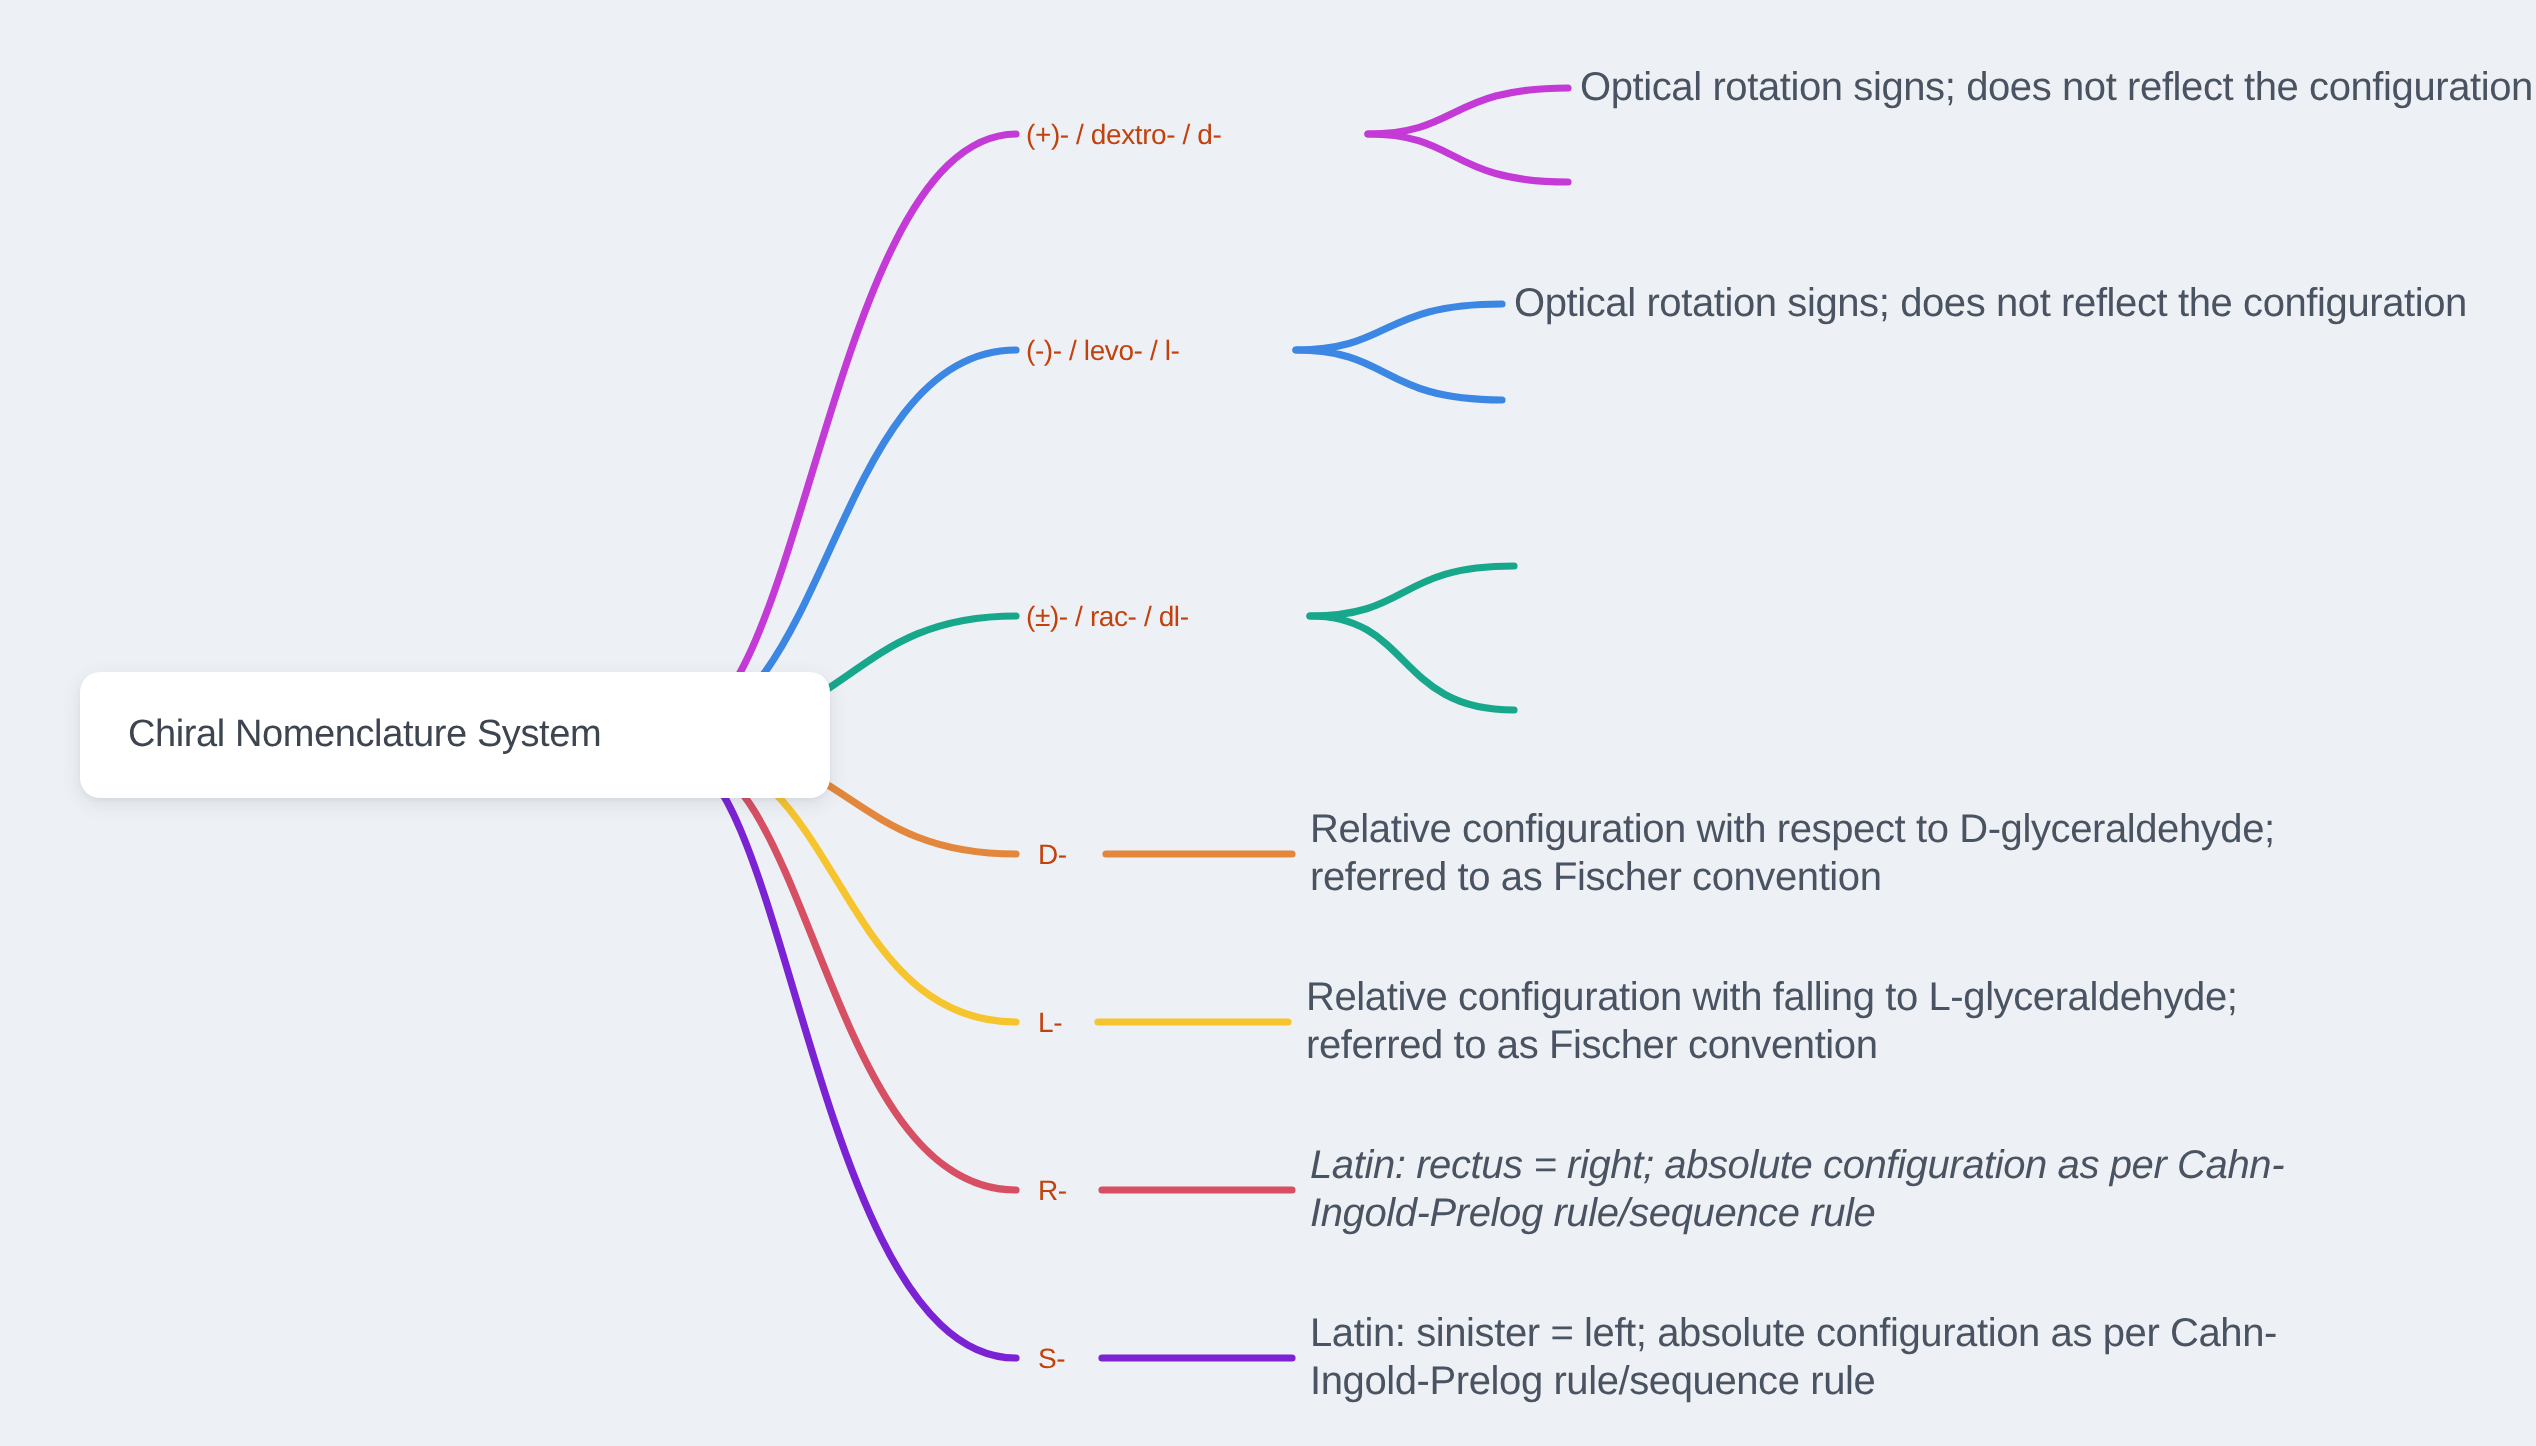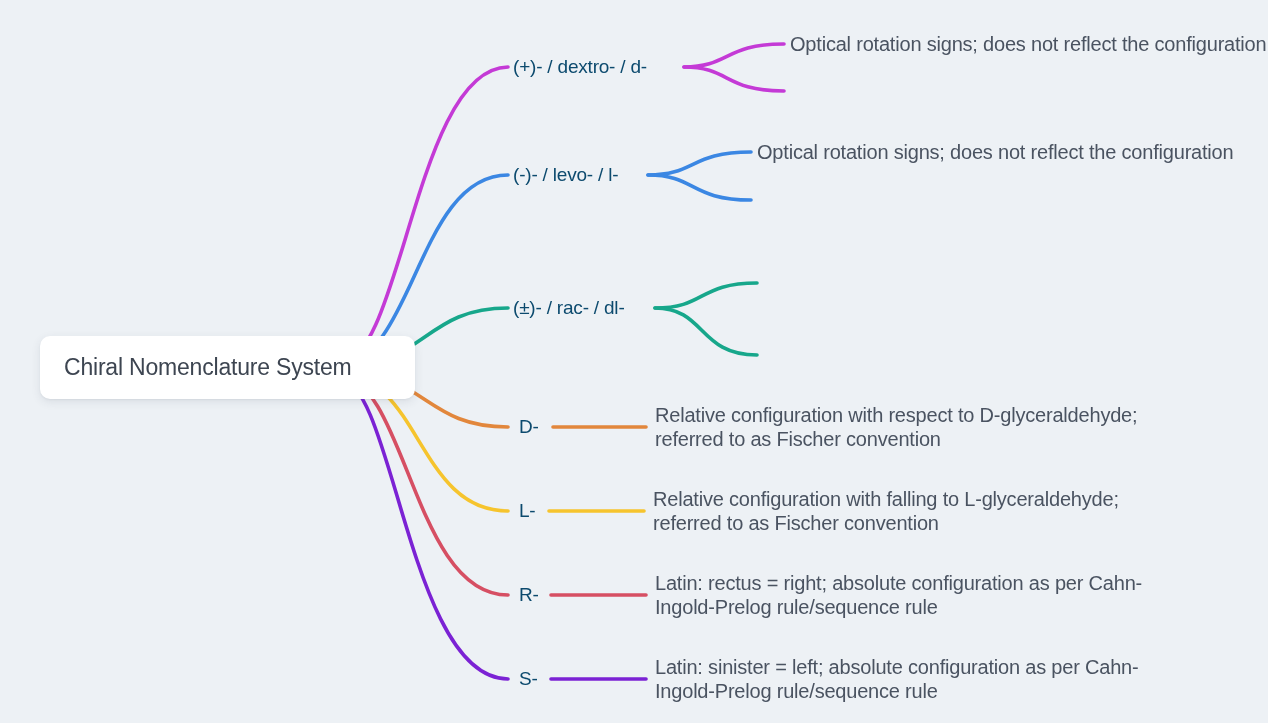--- a/index.html
+++ b/index.html
@@ -13,25 +13,25 @@
   .edges{position:absolute;left:0;top:0;width:1268px;height:723px;}
   .edges path{fill:none;stroke-linecap:round;}
   .root-node{
     position:absolute;left:40px;top:336px;width:375px;height:63px;
     background:#ffffff;border-radius:10px;
     box-shadow:0 3px 10px rgba(50,60,80,0.10), 0 1px 2px rgba(50,60,80,0.06);
     display:flex;align-items:center;
     padding-left:24px;box-sizing:border-box;
   }
   .root-label{
-    font-size:23px;font-weight:500;color:#3d4551;letter-spacing:-0.2px;
+    font-size:19px;font-weight:500;color:#3d4551;letter-spacing:-0.2px;
   }
   .branch-label{
     position:absolute;transform:translateY(-50%);
-    font-size:19px;font-weight:500;color:#0c4a6e;letter-spacing:-0.2px;
+    font-size:14px;font-weight:500;color:#c2410c;letter-spacing:-0.2px;
     white-space:nowrap;
   }
   .leaf-text{
     position:absolute;transform:translateY(-50%);
     font-size:20px;font-weight:500;color:#4a5361;letter-spacing:-0.2px;
     line-height:24px;white-space:pre-line;
   }
 </style>
 </head>
 <body>
@@ -77,18 +77,18 @@
 
   <div class="leaf-text" style="left:790px;top:44px;">Optical rotation signs; does not reflect the configuration</div>
 
   <div class="leaf-text" style="left:757px;top:152px;">Optical rotation signs; does not reflect the configuration</div>
 
 
   <div class="leaf-text" style="left:655px;top:427px;">Relative configuration with respect to D-glyceraldehyde;
 referred to as Fischer convention</div>
   <div class="leaf-text" style="left:653px;top:511px;">Relative configuration with falling to L-glyceraldehyde;
 referred to as Fischer convention</div>
-  <div class="leaf-text" style="left:655px;top:595px;">Latin: rectus = right; absolute configuration as per Cahn-
+  <div class="leaf-text" style="left:655px;top:595px;font-style:italic;">Latin: rectus = right; absolute configuration as per Cahn-
 Ingold-Prelog rule/sequence rule</div>
   <div class="leaf-text" style="left:655px;top:679px;">Latin: sinister = left; absolute configuration as per Cahn-
 Ingold-Prelog rule/sequence rule</div>
 
 </div>
 
 </body></html>

